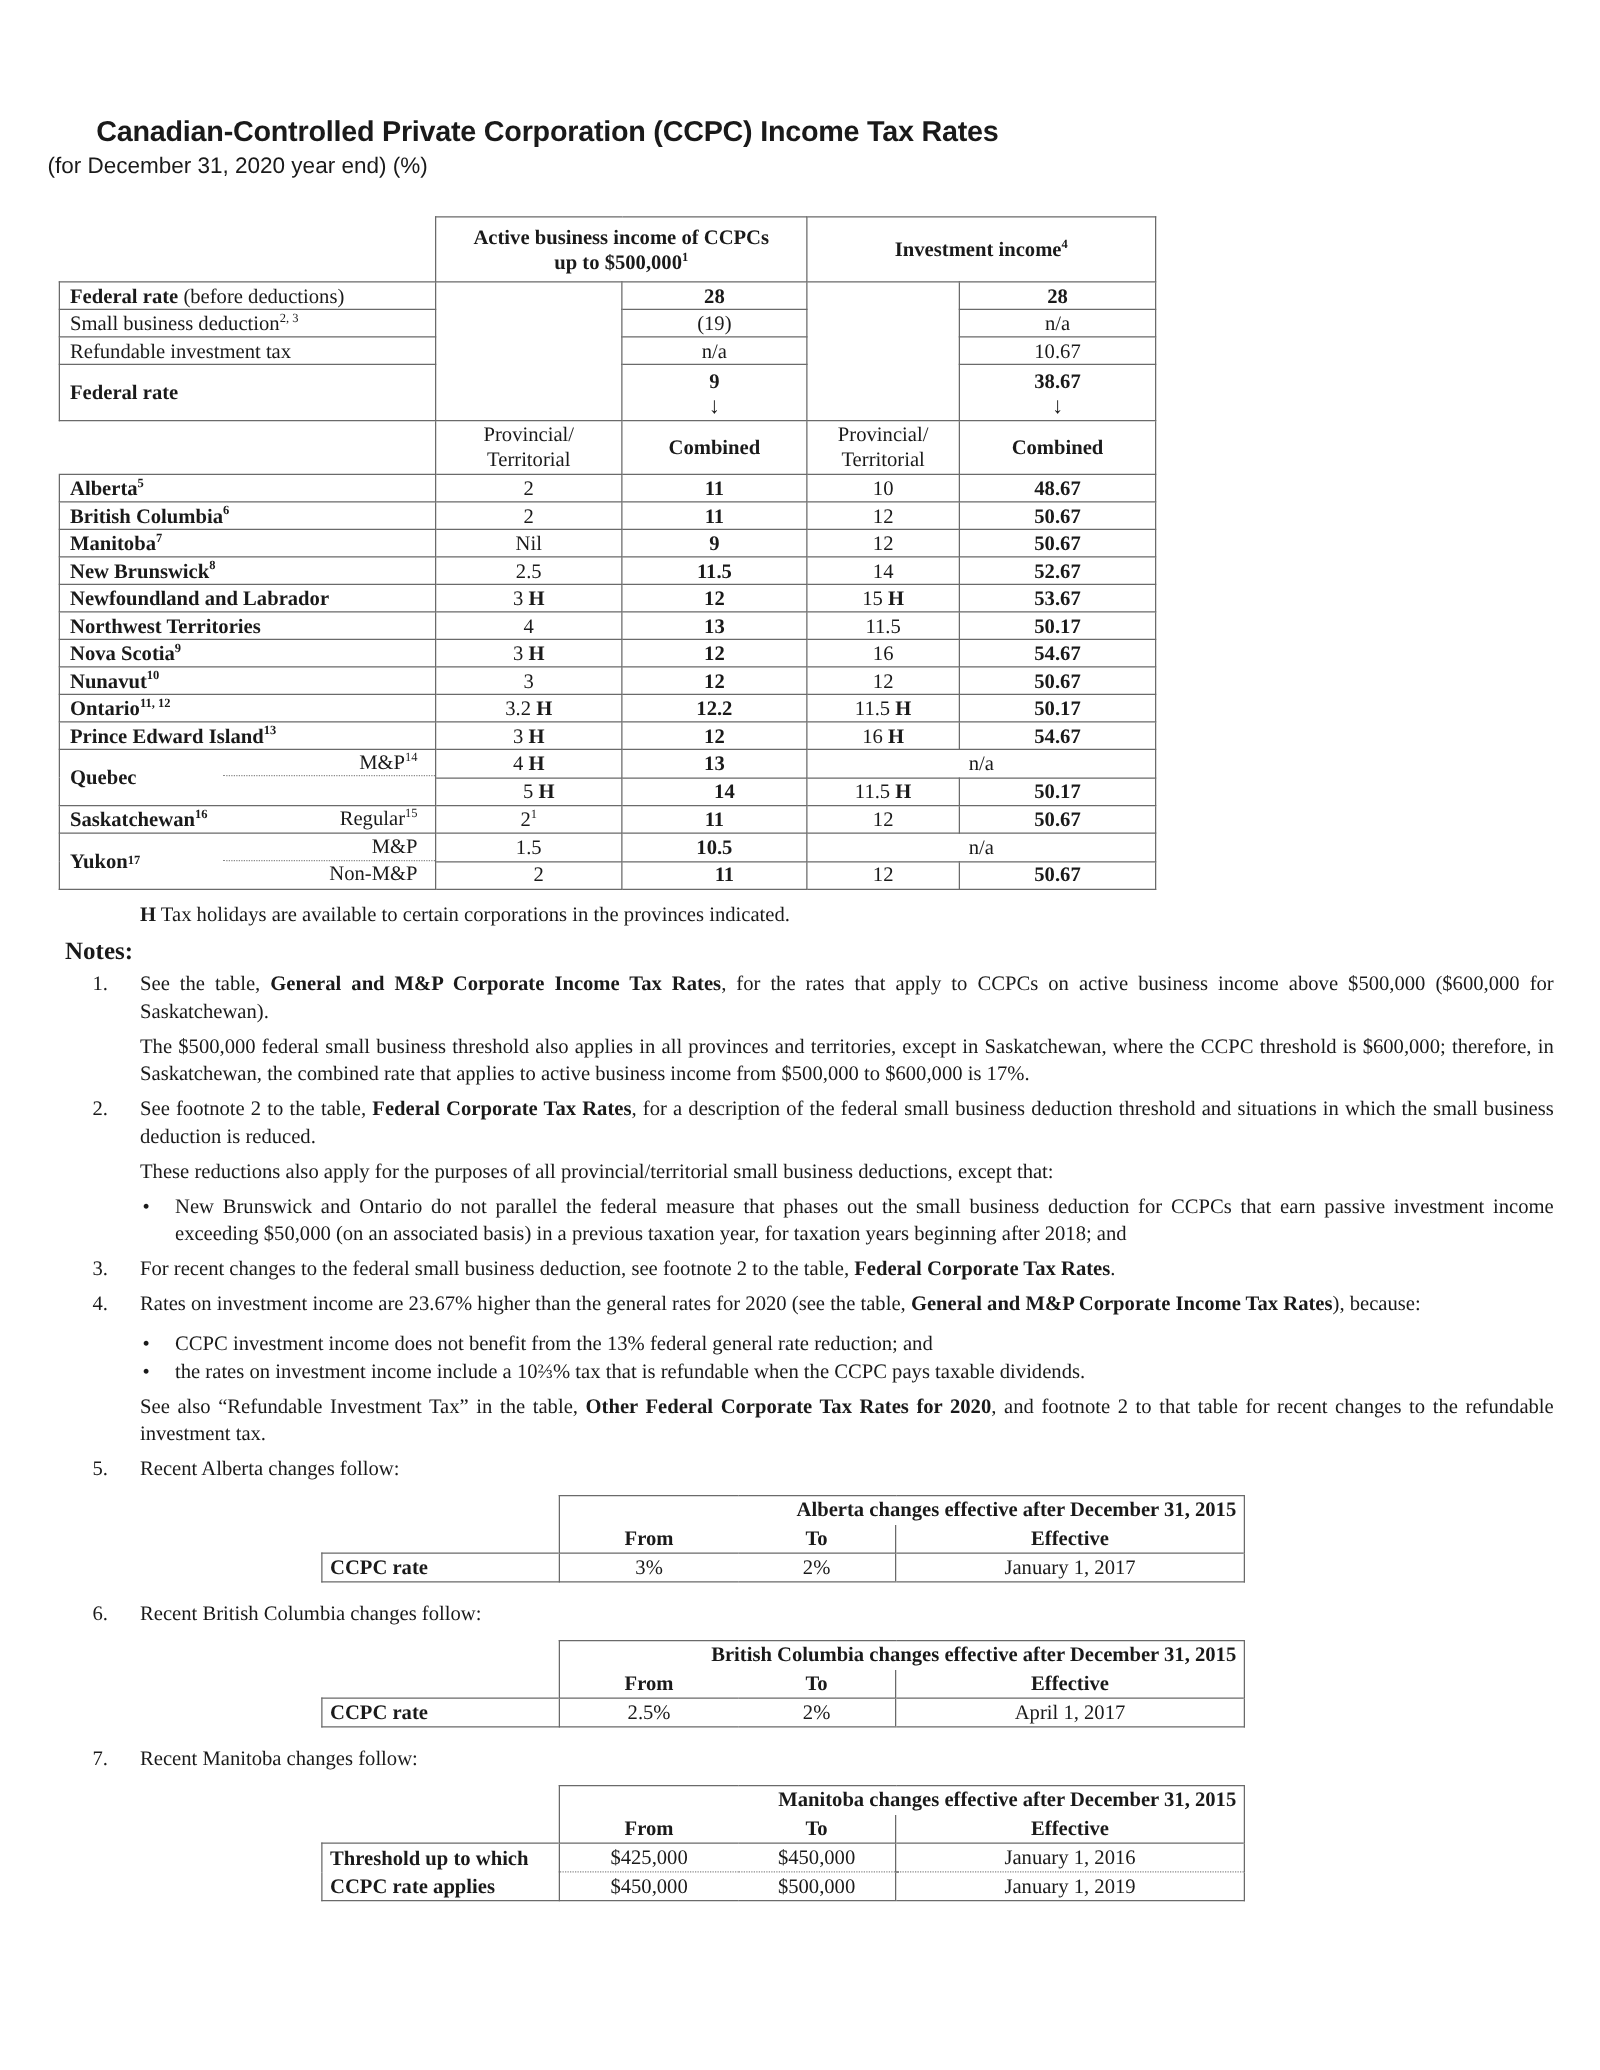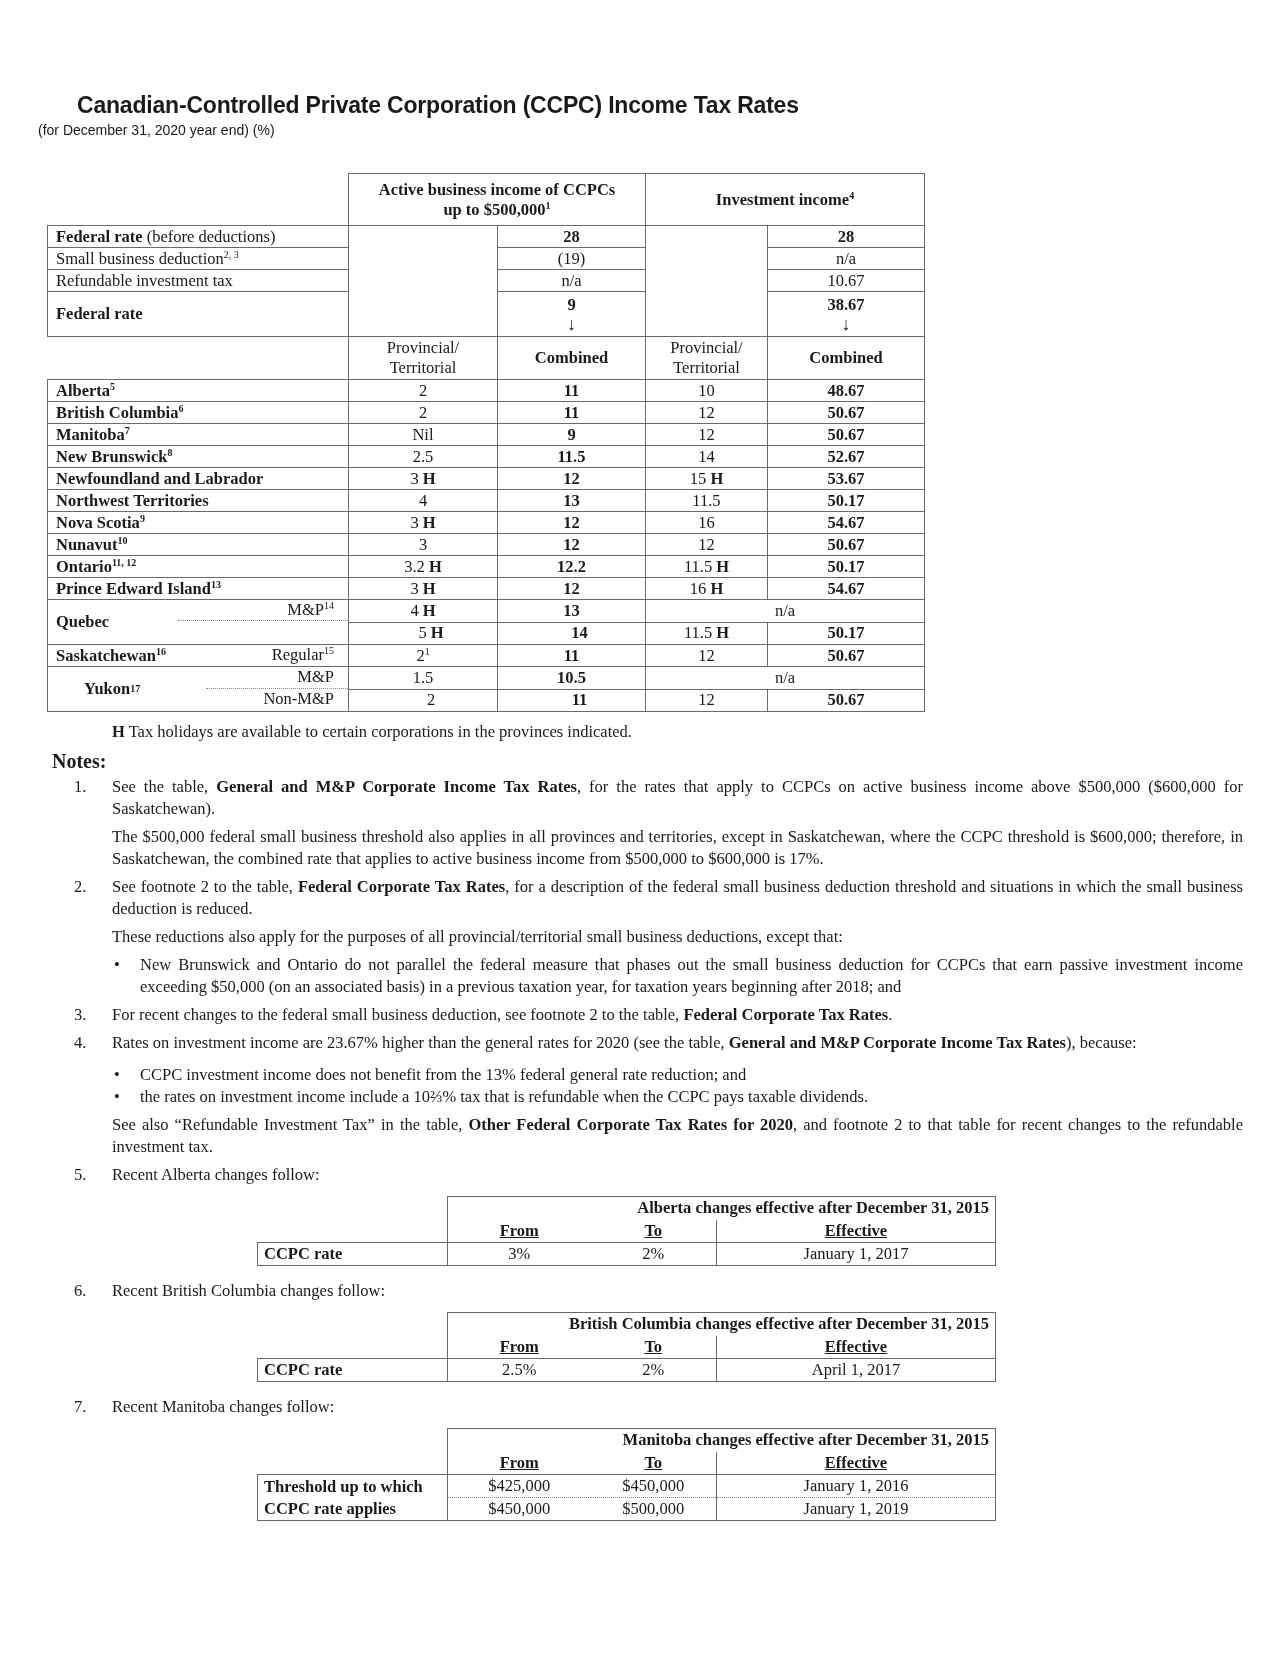--- a/index.html
+++ b/index.html
@@ -1,20 +1,20 @@
 <!DOCTYPE html>
 <html><head>
 <meta charset="utf-8">
 <style>
   * { box-sizing: border-box; margin: 0; padding: 0; }
   html, body { width: 1280px; height: 1656px; background: #ffffff; overflow: hidden; }
   body { position: relative; color: #1a1a1a; font-family: "Liberation Serif", serif; font-size: 16.5px; }
 
   .title { position: absolute; left: 38px; top: 92px; font-family: "Liberation Sans", sans-serif; font-weight: bold; font-size: 23px; letter-spacing: -0.2px; margin-left: 39px; }
-  .subtitle { position: absolute; left: 38px; top: 122px; font-family: "Liberation Sans", sans-serif; font-size: 14px; }
+  .subtitle { position: absolute; left: 38px; top: 122px; font-family: "Liberation Sans", sans-serif; font-size: 18px; }
 
   
   .main-table { position: absolute; left: 47px; top: 173px; width: 877px; border-collapse: collapse; table-layout: fixed; font-size: 16.5px; line-height: 1.2; }
   .main-table td { border: 1px solid #6a6a6a; padding: 0 8px; height: 22px; vertical-align: middle; }
   .main-table .c { text-align: center; }
   .main-table .b { font-weight: bold; }
   .main-table .noborder { border: none; }
   .main-table .hdr { height: 52px; text-align: center; font-weight: bold; }
   .main-table .sub-hdr { height: 43px; }
   .main-table .fedrow-tall { height: 45px; }
@@ -30,21 +30,21 @@
   .note-num { position: absolute; left: 36px; top: 0; }
   .note p { margin-bottom: 6px; }
   .note ul { list-style: none; margin: 4px 0 6px 0; }
   .note li { position: relative; padding-left: 28px; margin-bottom: 0; }
   .note li::before { content: "\2022"; position: absolute; left: 2px; top: 0; }
 
   .change-table { border-collapse: collapse; table-layout: fixed; font-size: 16.5px; line-height: 1.2; margin: 10px 0 14px 145px; }
   .change-table td { padding: 0 6px; height: 23px; vertical-align: middle; }
   .change-table .lab { border: 1px solid #6a6a6a; font-weight: bold; text-align: left; }
   .change-table .cap { border: 1px solid #6a6a6a; border-bottom: none; text-align: right; font-weight: bold; }
-  .change-table .h { text-align: center; font-weight: bold; text-decoration: underline; }
+  .change-table .h { text-align: center; font-weight: bold; }
   .change-table .hl { border-left: 1px solid #6a6a6a; }
   .change-table .hr { border-right: 1px solid #6a6a6a; }
   .change-table .v { text-align: center; border-top: 1px solid #6a6a6a; border-bottom: 1px solid #6a6a6a; }
   .change-table .blank { border: none; }
 </style>
 </head>
 <body>
 
 <div class="title">Canadian-Controlled Private Corporation (CCPC) Income Tax Rates</div>
 <div class="subtitle">(for December 31, 2020 year end) (%)</div>
@@ -195,21 +195,21 @@
   <tr>
     <td class="b"><span>Saskatchewan</span><sup>16</sup></td>
     <td class="c"><span>2</span><sup>1</sup></td>
     <td class="c b">11</td>
     <td class="c">12</td>
     <td class="c b">50.67</td>
   </tr>
 
   <tr>
     <td rowspan="2" style="padding:0;">
-      <div style="display:flex; height:44px;margin-left:28px;">
+      <div style="display:flex; height:44px;">
         <div class="b" style="width:130px; padding-left:8px; display:flex; align-items:center;">
               <span>Yukon</span>
               <sup>17</sup>
             </div>
         <div style="flex:1; display:flex; flex-direction:column;">
           <div style="height:22px; text-align:right; padding-right:14px; border-bottom:1px dotted #8a8a8a;">M&amp;P</div>
           <div style="height:22px; text-align:right; padding-right:14px;">Non-M&amp;P</div>
         </div>
       </div>
     </td>

